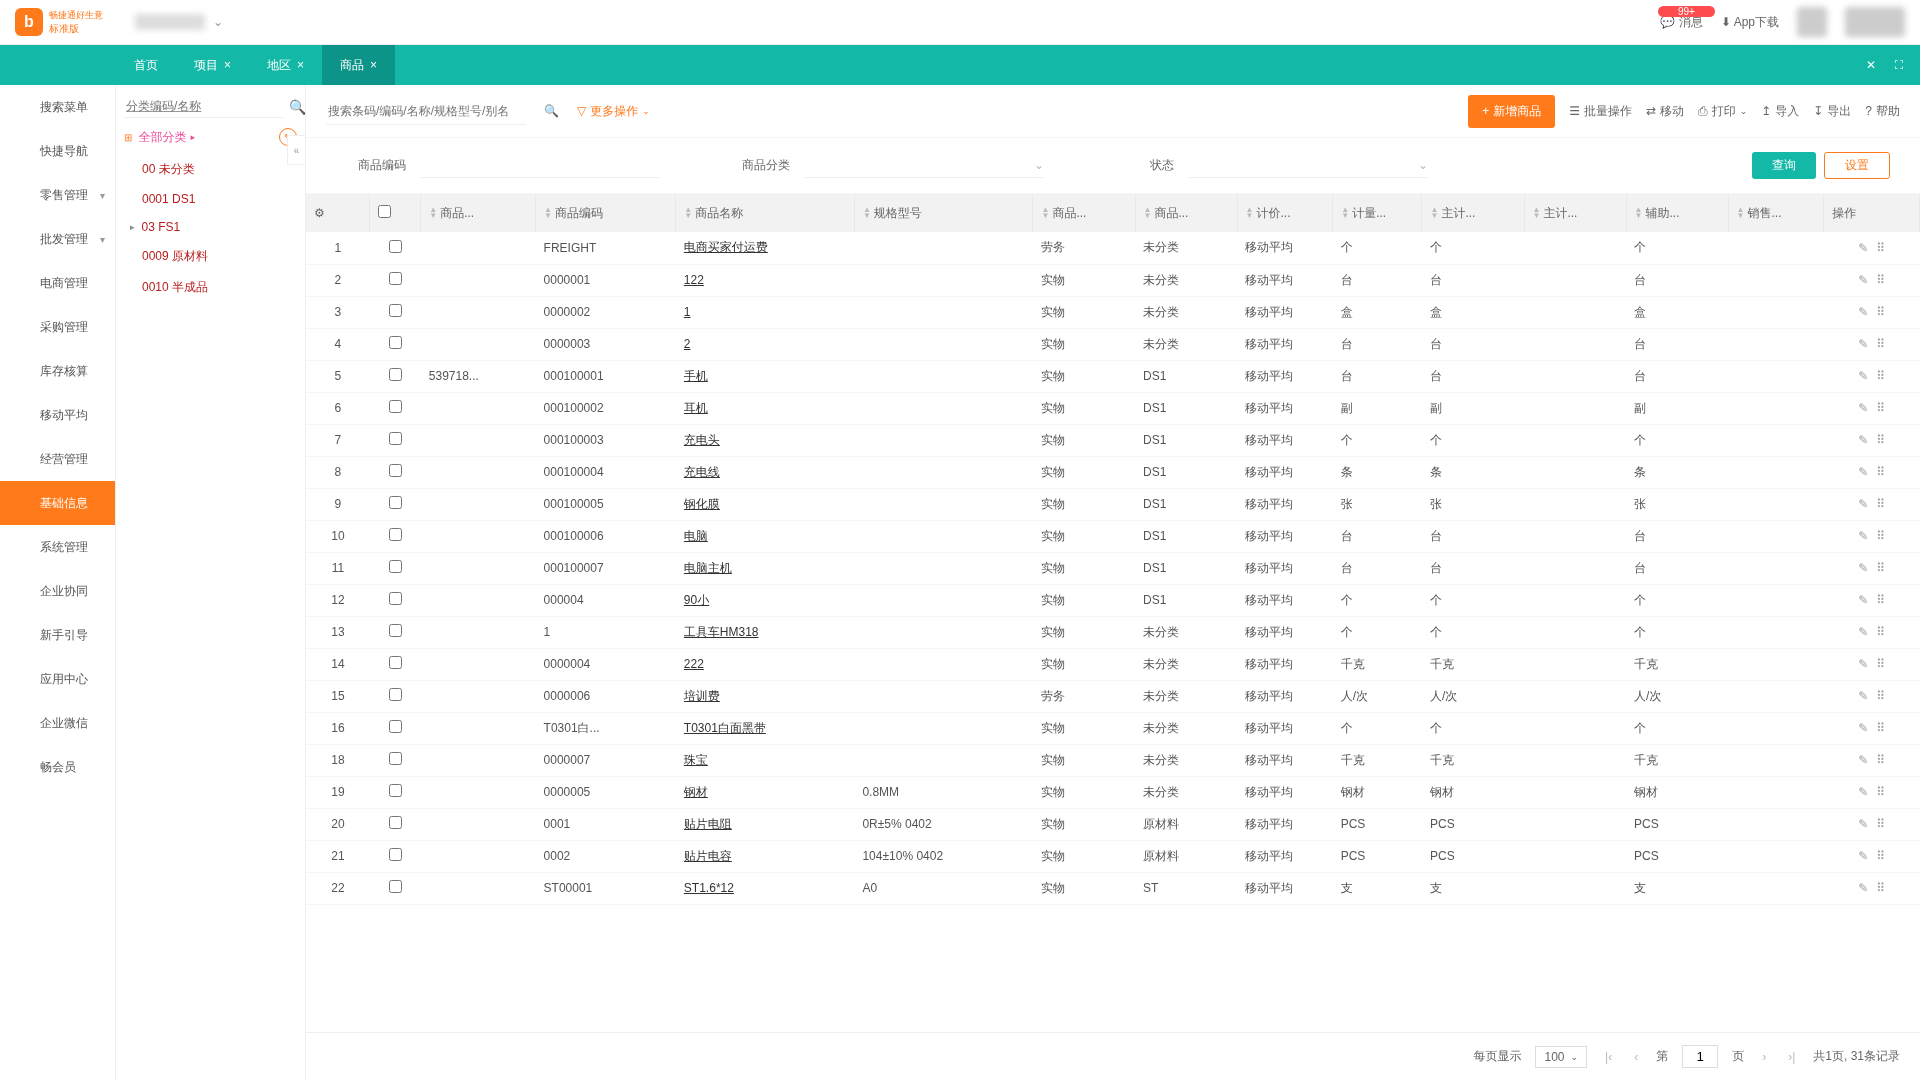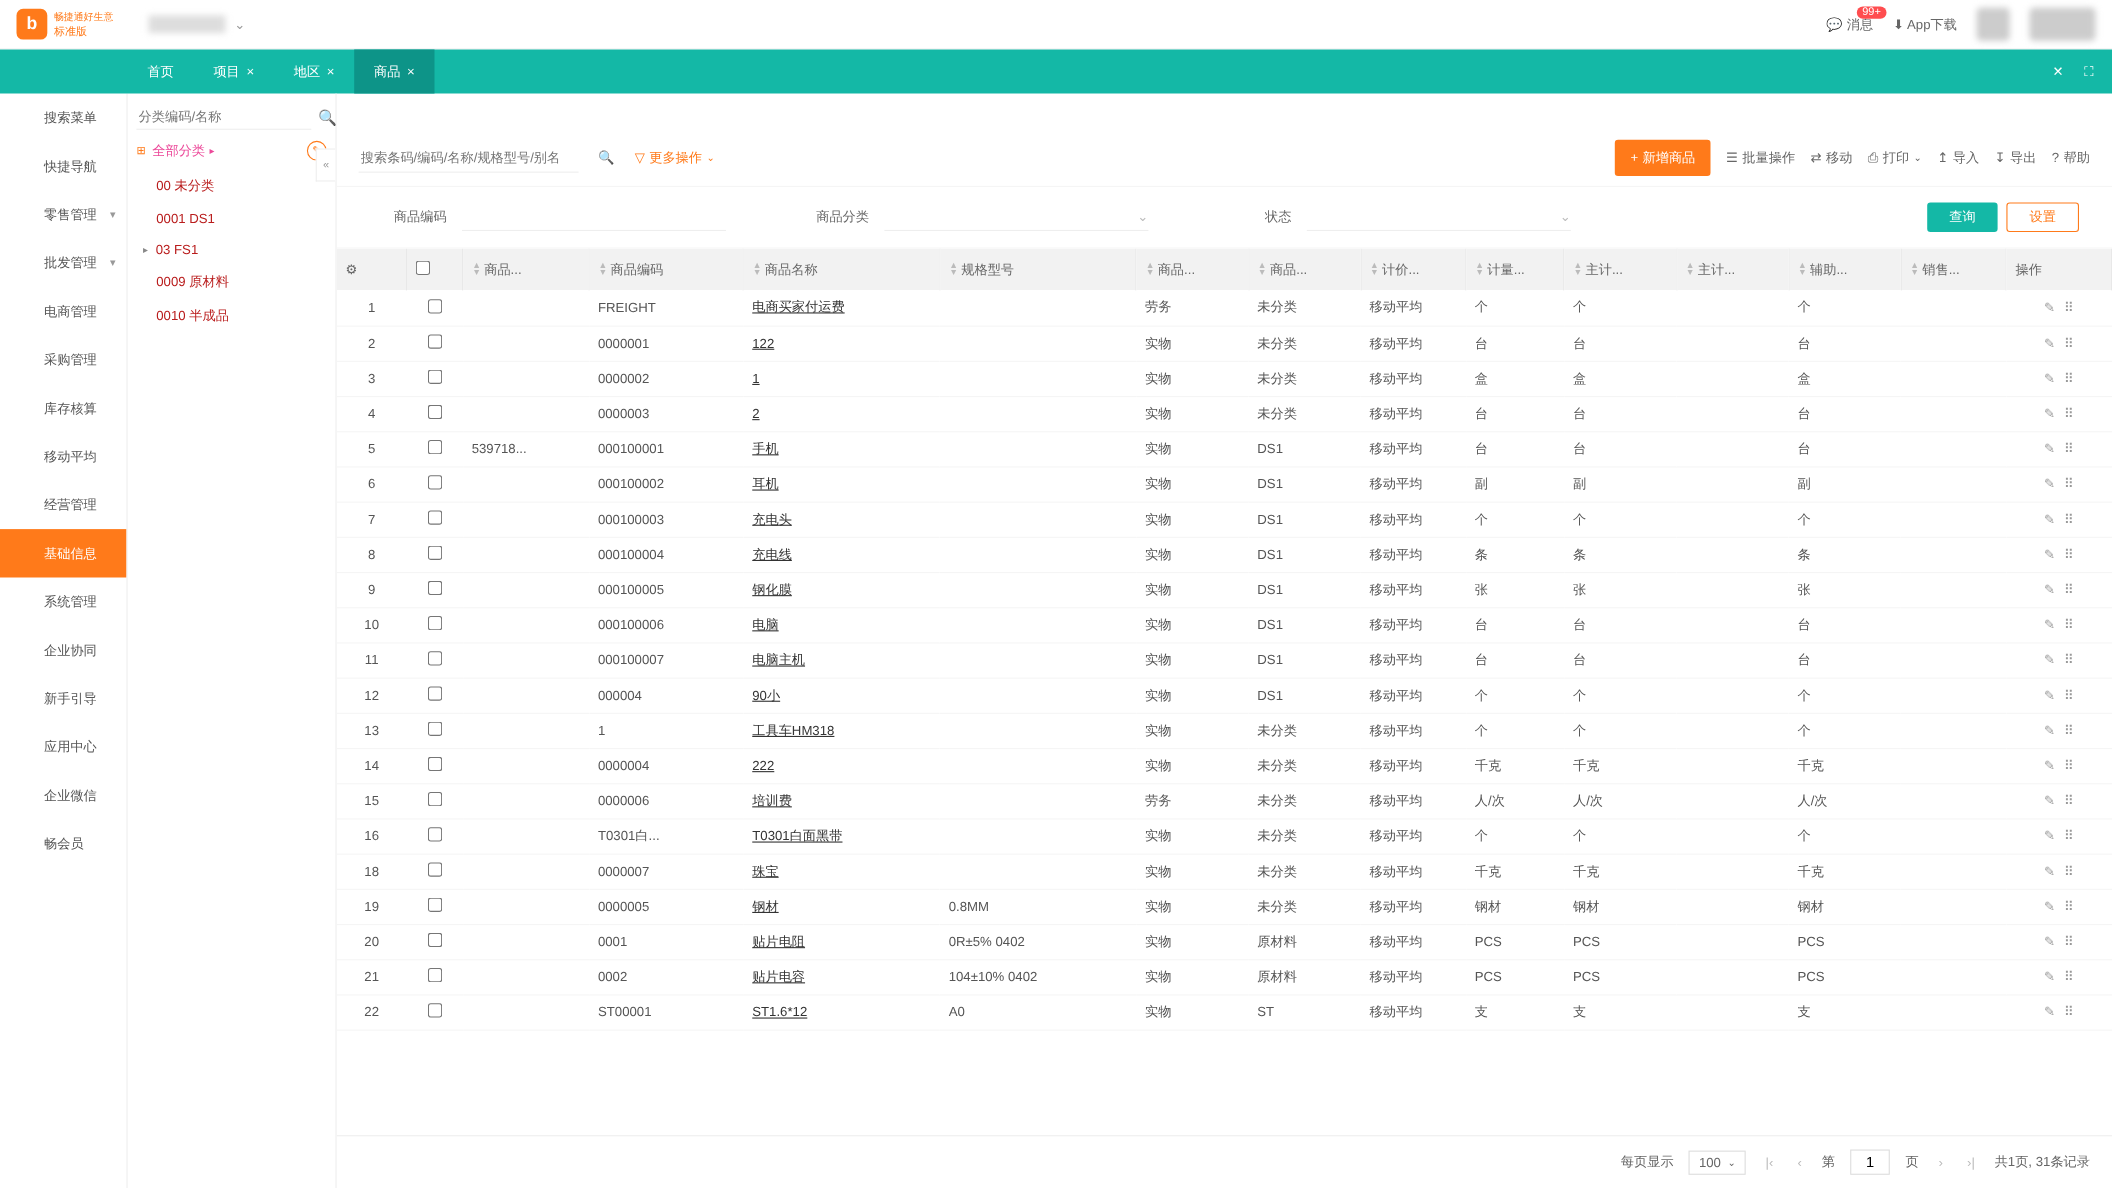--- a/index.html
+++ b/index.html
@@ -7,54 +7,54 @@
 
 
 .header { height: 45px; display: flex; align-items: center; padding: 0 15px; border-bottom: 1px solid #eee; }
 .logo-area { display: flex; align-items: center; gap: 6px; width: 100px; }
 .logo-icon { width: 28px; height: 28px; background: #ff7a1a; border-radius: 6px; display: flex; align-items: center; justify-content: center; color: #fff; font-weight: bold; font-size: 16px; }
 .logo-text { font-size: 10px; color: #ff7a1a; }
 .company-select { margin-left: 20px; display: flex; align-items: center; gap: 8px; color: #999; }
 .company-select .blur { filter: blur(3px); background: #ddd; width: 70px; height: 16px; }
 .header-right { margin-left: auto; display: flex; align-items: center; gap: 18px; color: #666; }
 .msg-badge { position: relative; }
-.msg-badge .badge { position: absolute; top: -8px; right: -12px; background: #ff4d4f; color: #fff; border-radius: 8px; padding: 0 5px; font-size: 10px; }
+.msg-badge .badge { position: absolute; top: -8px; right: -12px; background: #ff4d4f; color: #fff; border-radius: 8px; padding: 0 20px; font-size: 10px; }
 .avatar-blur { width: 30px; height: 30px; filter: blur(3px); background: #ccc; border-radius: 4px; }
 
 
 .tabs-bar { height: 40px; background: #14b8a6; display: flex; align-items: center; padding-left: 116px; position: relative; }
 .tab { padding: 0 18px; height: 40px; display: flex; align-items: center; color: #fff; gap: 6px; cursor: pointer; }
 .tab.active { background: #0d9488; }
 .tab-close { font-size: 12px; }
 .tabs-right { position: absolute; right: 10px; display: flex; gap: 6px; }
 .tabs-right .icon-btn { width: 22px; height: 22px; display: flex; align-items: center; justify-content: center; color: #fff; cursor: pointer; }
 
 
 .layout { display: flex; height: calc(1080px - 85px); }
 .sidebar { width: 116px; background: #fff; border-right: 1px solid #eee; overflow-y: auto; }
 .sidebar-item { height: 44px; display: flex; align-items: center; padding-left: 40px; color: #555; cursor: pointer; position: relative; }
 .sidebar-item.active { background: #ff7a1a; color: #fff; }
 .sidebar-item .caret { margin-left: auto; margin-right: 10px; font-size: 10px; color: #999; }
 
 
 .category-panel { width: 190px; border-right: 1px solid #eee; padding: 10px 8px; position: relative; overflow: hidden; }
 .cat-search { display: flex; align-items: center; gap: 6px; margin-bottom: 10px; }
-.cat-search input { border: none; border-bottom: 1px solid #eee; flex: 1; padding: 4px 2px; outline: none; color: #999; font-size: 12px; }
+.cat-search input { border: none; border-bottom: 1px solid #eee; flex: 1; padding: 4px 2px; outline: none; color: #999; font-size: 12px; text-decoration: underline; }
 .cat-search .search-icon { color: #ff7a1a; font-size: 14px; }
 .cat-header { display: flex; align-items: center; gap: 6px; margin-bottom: 8px; }
 .cat-header .all { color: #ec4899; display: flex; align-items: center; gap: 4px; }
 .cat-header .badge-circle { width: 18px; height: 18px; border: 1px solid #ff7a1a; border-radius: 50%; display: flex; align-items: center; justify-content: center; color: #ff7a1a; font-size: 10px; margin-left: auto; }
 .collapse-btn { position: absolute; right: 0; top: 50px; width: 18px; height: 30px; border: 1px solid #eee; border-right: none; display: flex; align-items: center; justify-content: center; color: #999; font-size: 10px; cursor: pointer; background: #fff; }
 .cat-tree { list-style: none; }
 .cat-tree li { padding: 7px 6px 7px 18px; color: #b91c1c; cursor: pointer; display: flex; align-items: center; gap: 4px; }
 .cat-tree li.has-children::before { content: "▸"; font-size: 9px; margin-right: 3px; color: #888; margin-left: -12px; }
 
 
 .main { flex: 1; display: flex; flex-direction: column; overflow: hidden; }
-.toolbar { height: 53px; display: flex; align-items: center; padding: 0 20px; gap: 18px; border-bottom: 1px solid #f5f5f5; margin-top: 32px; }
+.toolbar { height: 53px; display: flex; align-items: center; padding: 0 20px; gap: 18px; border-bottom: 1px solid #f5f5f5; }
 .toolbar input.search { border: none; border-bottom: 1px solid #eee; padding: 6px 2px; width: 200px; outline: none; font-size: 12px; }
 .toolbar .search-icon { color: #ff7a1a; }
 .toolbar .more-filter { color: #ff7a1a; display: flex; align-items: center; gap: 4px; cursor: pointer; }
 .toolbar-right { margin-left: auto; display: flex; align-items: center; gap: 14px; }
 .btn-primary { background: #ff7a1a; color: #fff; border: none; padding: 8px 14px; border-radius: 3px; cursor: pointer; display: flex; align-items: center; gap: 4px; font-size: 12px; }
 .toolbar-link { color: #666; display: flex; align-items: center; gap: 4px; cursor: pointer; }
 
 
 .filters { padding: 14px 30px; display: flex; align-items: center; gap: 60px; border-bottom: 1px solid #f5f5f5; }
 .filter-group { display: flex; align-items: center; gap: 14px; }

